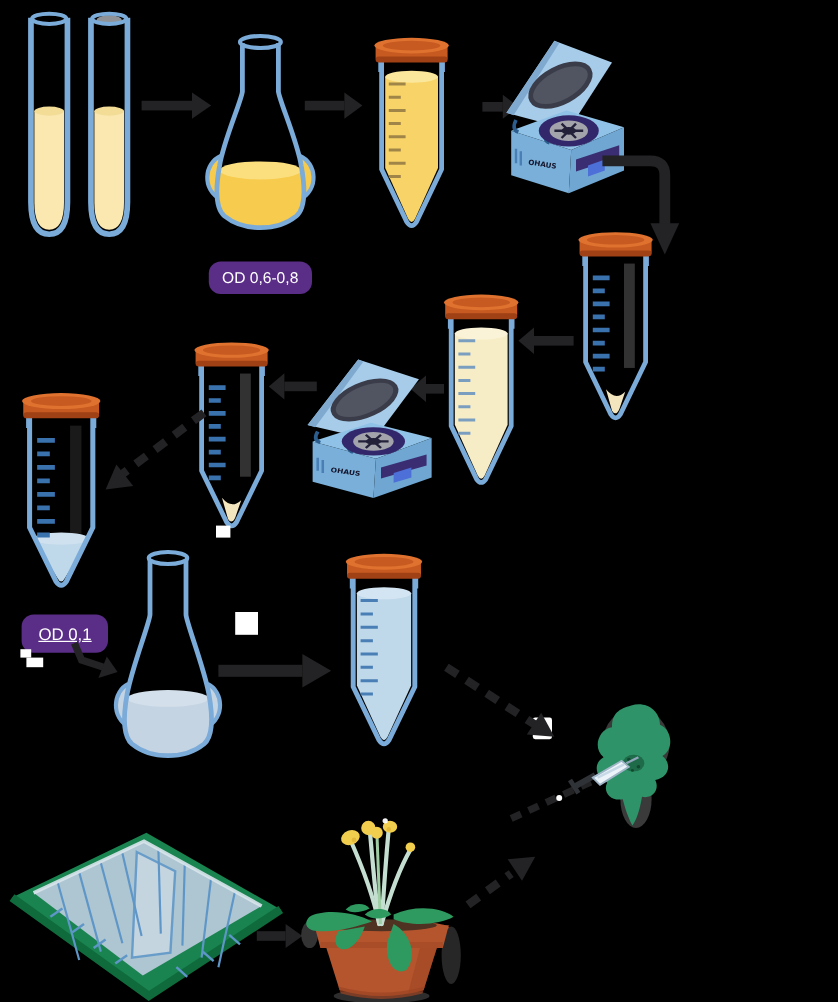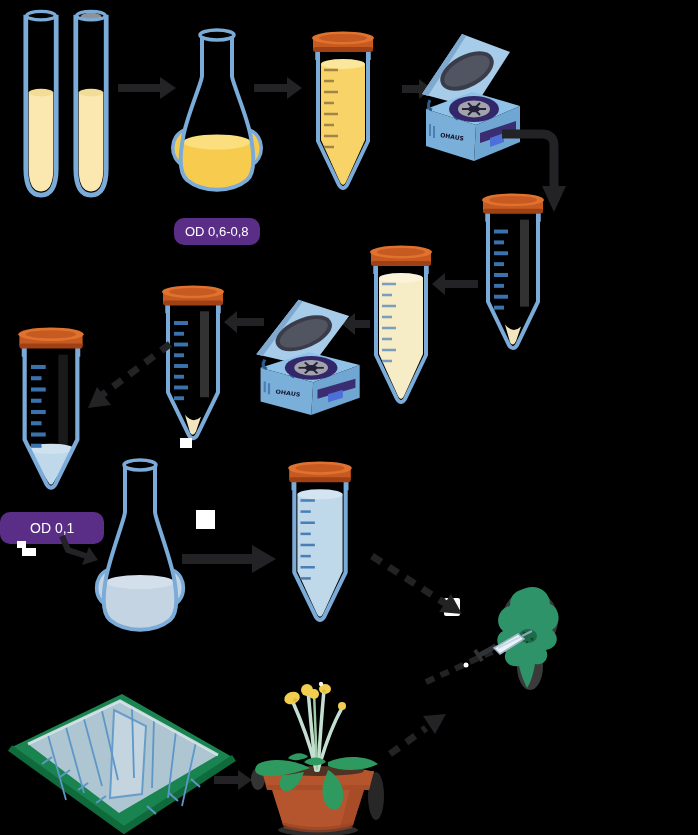--- a/index.html
+++ b/index.html
@@ -11,21 +11,21 @@
   .fig{position:absolute;}
   .fig svg{display:block;overflow:visible;}
   .badge{
     position:absolute;
     background:var(--c-badge_purple,#5A2D87);
     color:var(--c-badge_text,#fff);
     border-radius:10px;
     white-space:nowrap;
   }
   .badge-sm{left:174px;top:218px;font-size:13px;padding:6px 11px;}
-  .badge-lg{left:0;top:512px;font-size:14px;padding:8px 30px;}
+  .badge-lg{left:18px;top:512px;font-size:14px;padding:8px 14px;text-decoration:underline;}
 </style>
 </head>
 <body>
 
 <div class="canvas">
 
   <svg width="0" height="0" style="position:absolute">
     <defs>
       <symbol id="sym-falcon" viewBox="0 0 74 172">
         <path d="M11,20 V32 M63,20 V32" style="stroke:var(--c-outline_blue,#7BABD8);stroke-width:3.5;fill:none"></path>

